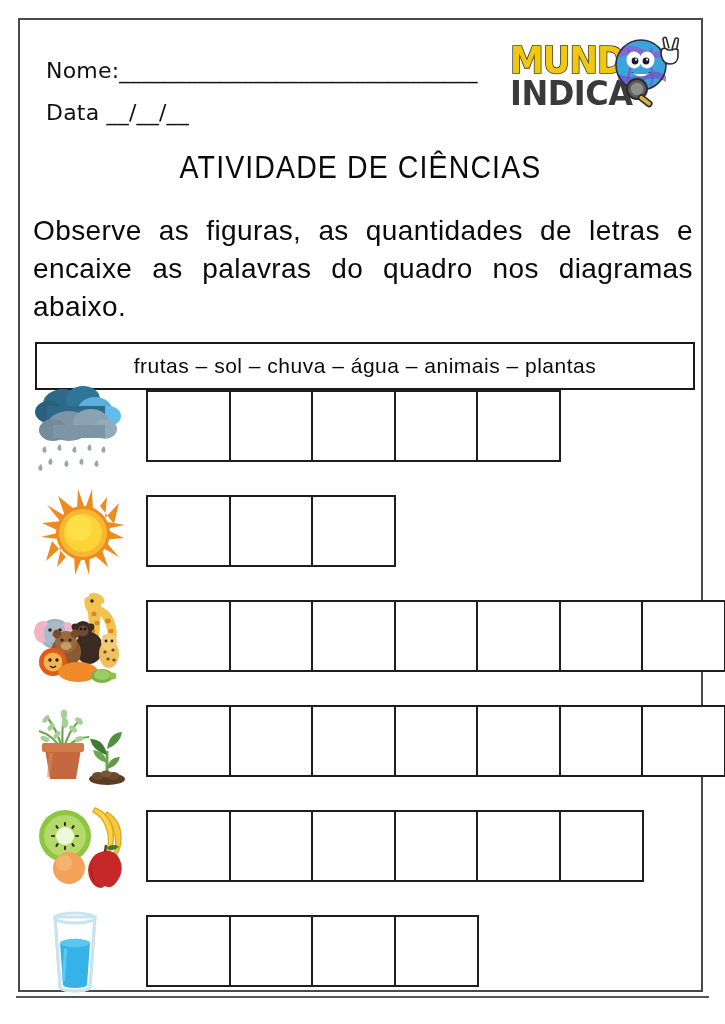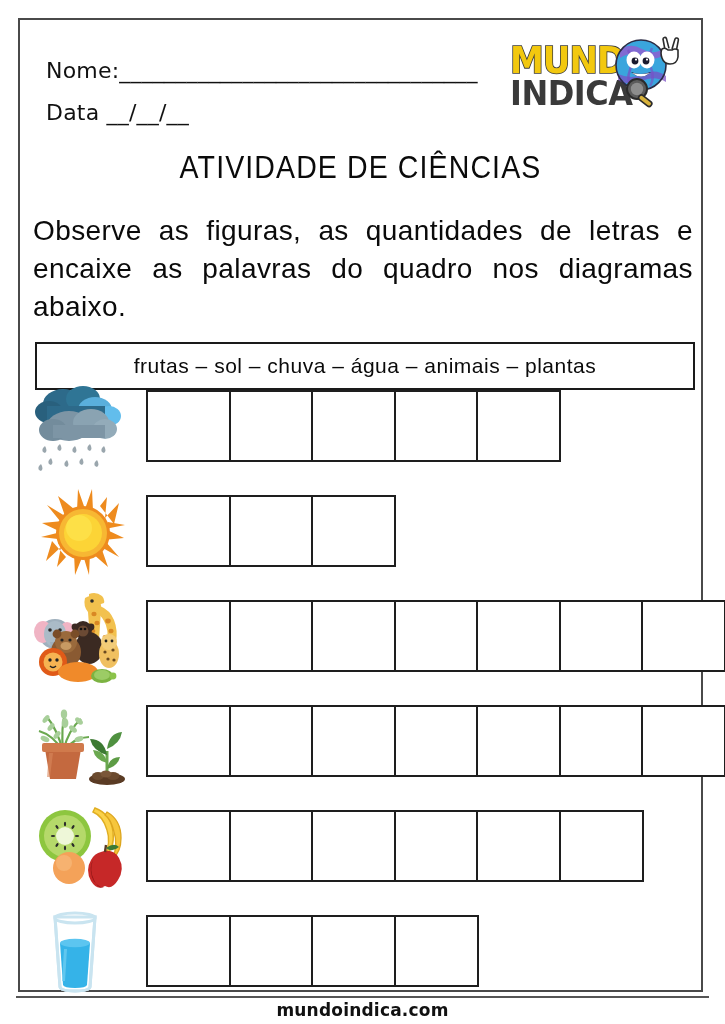--- a/index.html
+++ b/index.html
@@ -508,15 +508,14 @@
     </svg>
     <div class="boxes" style="top:8px;">
       <div class="letter-box"></div>
       <div class="letter-box"></div>
       <div class="letter-box"></div>
       <div class="letter-box"></div>
     </div>
   </div>
 
   <div id="footer-rule"></div>
-  <div id="footer-text">mundoindica.com</div>
 
 </div>
 
 </body></html>

